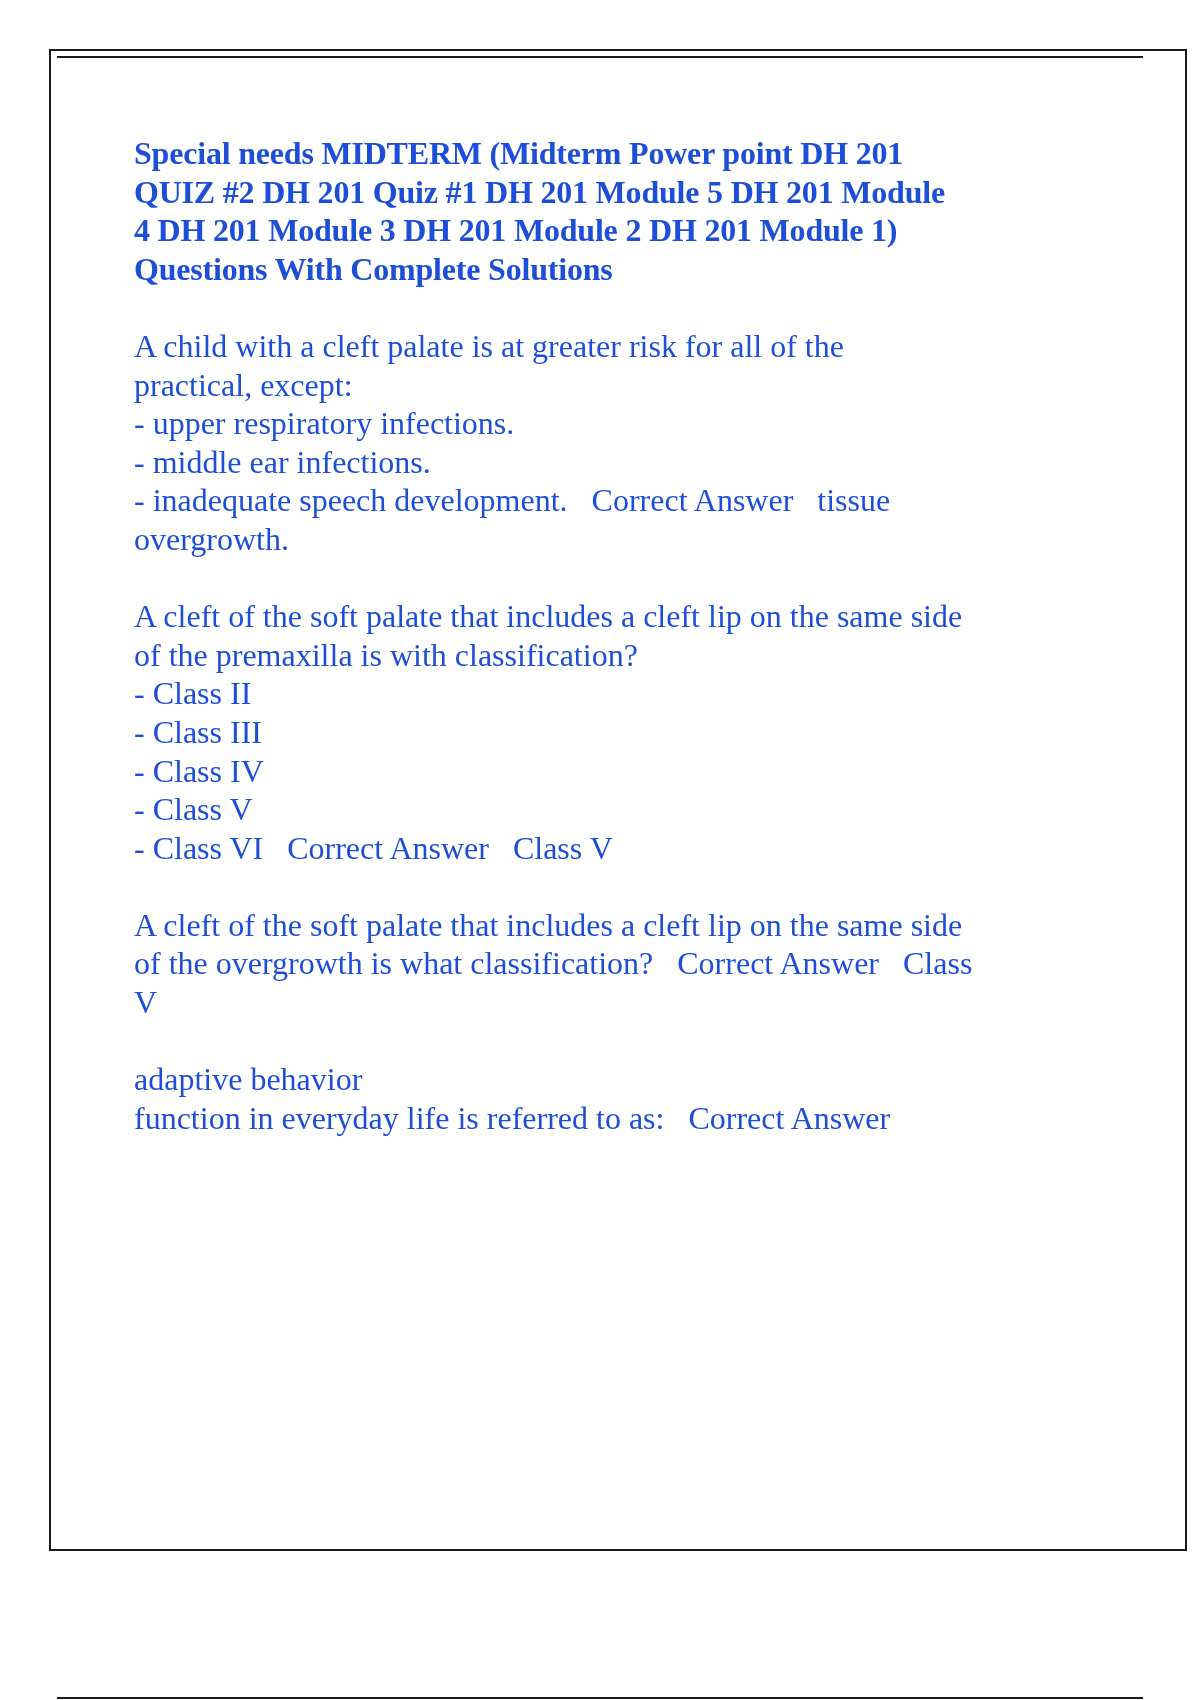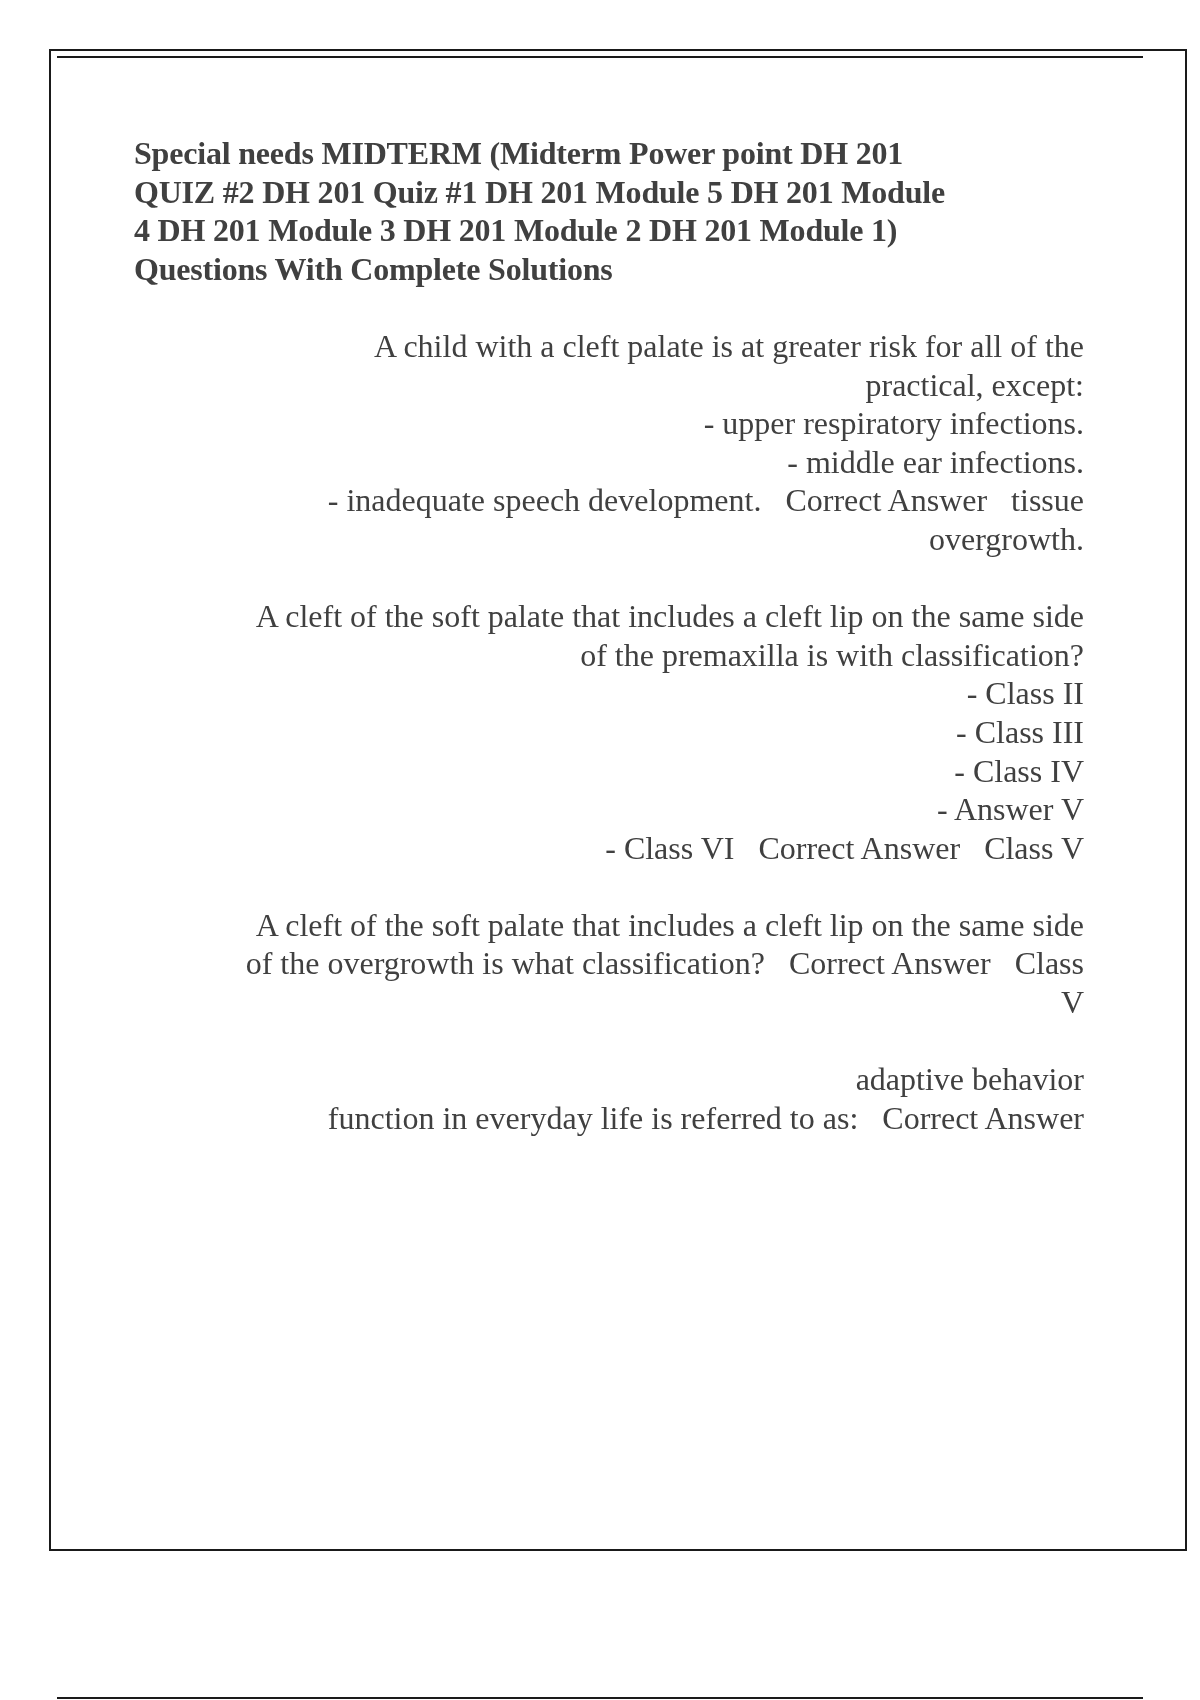--- a/index.html
+++ b/index.html
@@ -13,25 +13,25 @@
     position: absolute; left: 57px; top: 56px; width: 1086px; height: 0;
     border-top: 2px solid #1a1a1a;
   }
   .bottom-rule {
     position: absolute; left: 57px; top: 1697px; width: 1086px; height: 0;
     border-top: 2px solid #1a1a1a;
   }
   .content {
     position: absolute; left: 134px; top: 134px; width: 950px;
     font-family: "Liberation Serif", "DejaVu Serif", serif;
-    color: #404040;
+    color: #1d4ed8;
     font-size: 32px; line-height: 38.6px;
   }
   .title { font-weight: bold; margin: 0 0 38.6px 0; letter-spacing: -0.2px; }
-  .qa { margin: 0 0 38.6px 0; font-weight: normal; text-align: right; }
+  .qa { margin: 0 0 38.6px 0; font-weight: normal; }
   .line { display: block; white-space: pre; }
 </style>
 </head>
 <body>
 
 <div class="page-frame"></div>
 <div class="top-rule"></div>
 <div class="bottom-rule"></div>
 
 <div class="content">
@@ -50,21 +50,21 @@
     <span class="line">- inadequate speech development.   Correct Answer   tissue</span>
     <span class="line">overgrowth.</span>
   </div>
 
   <div class="qa">
     <span class="line">A cleft of the soft palate that includes a cleft lip on the same side</span>
     <span class="line">of the premaxilla is with classification?</span>
     <span class="line">- Class II</span>
     <span class="line">- Class III</span>
     <span class="line">- Class IV</span>
-    <span class="line">- Answer V</span>
+    <span class="line">- Class V</span>
     <span class="line">- Class VI   Correct Answer   Class V</span>
   </div>
 
   <div class="qa">
     <span class="line">A cleft of the soft palate that includes a cleft lip on the same side</span>
     <span class="line">of the overgrowth is what classification?   Correct Answer   Class</span>
     <span class="line">V</span>
   </div>
 
   <div class="qa">

